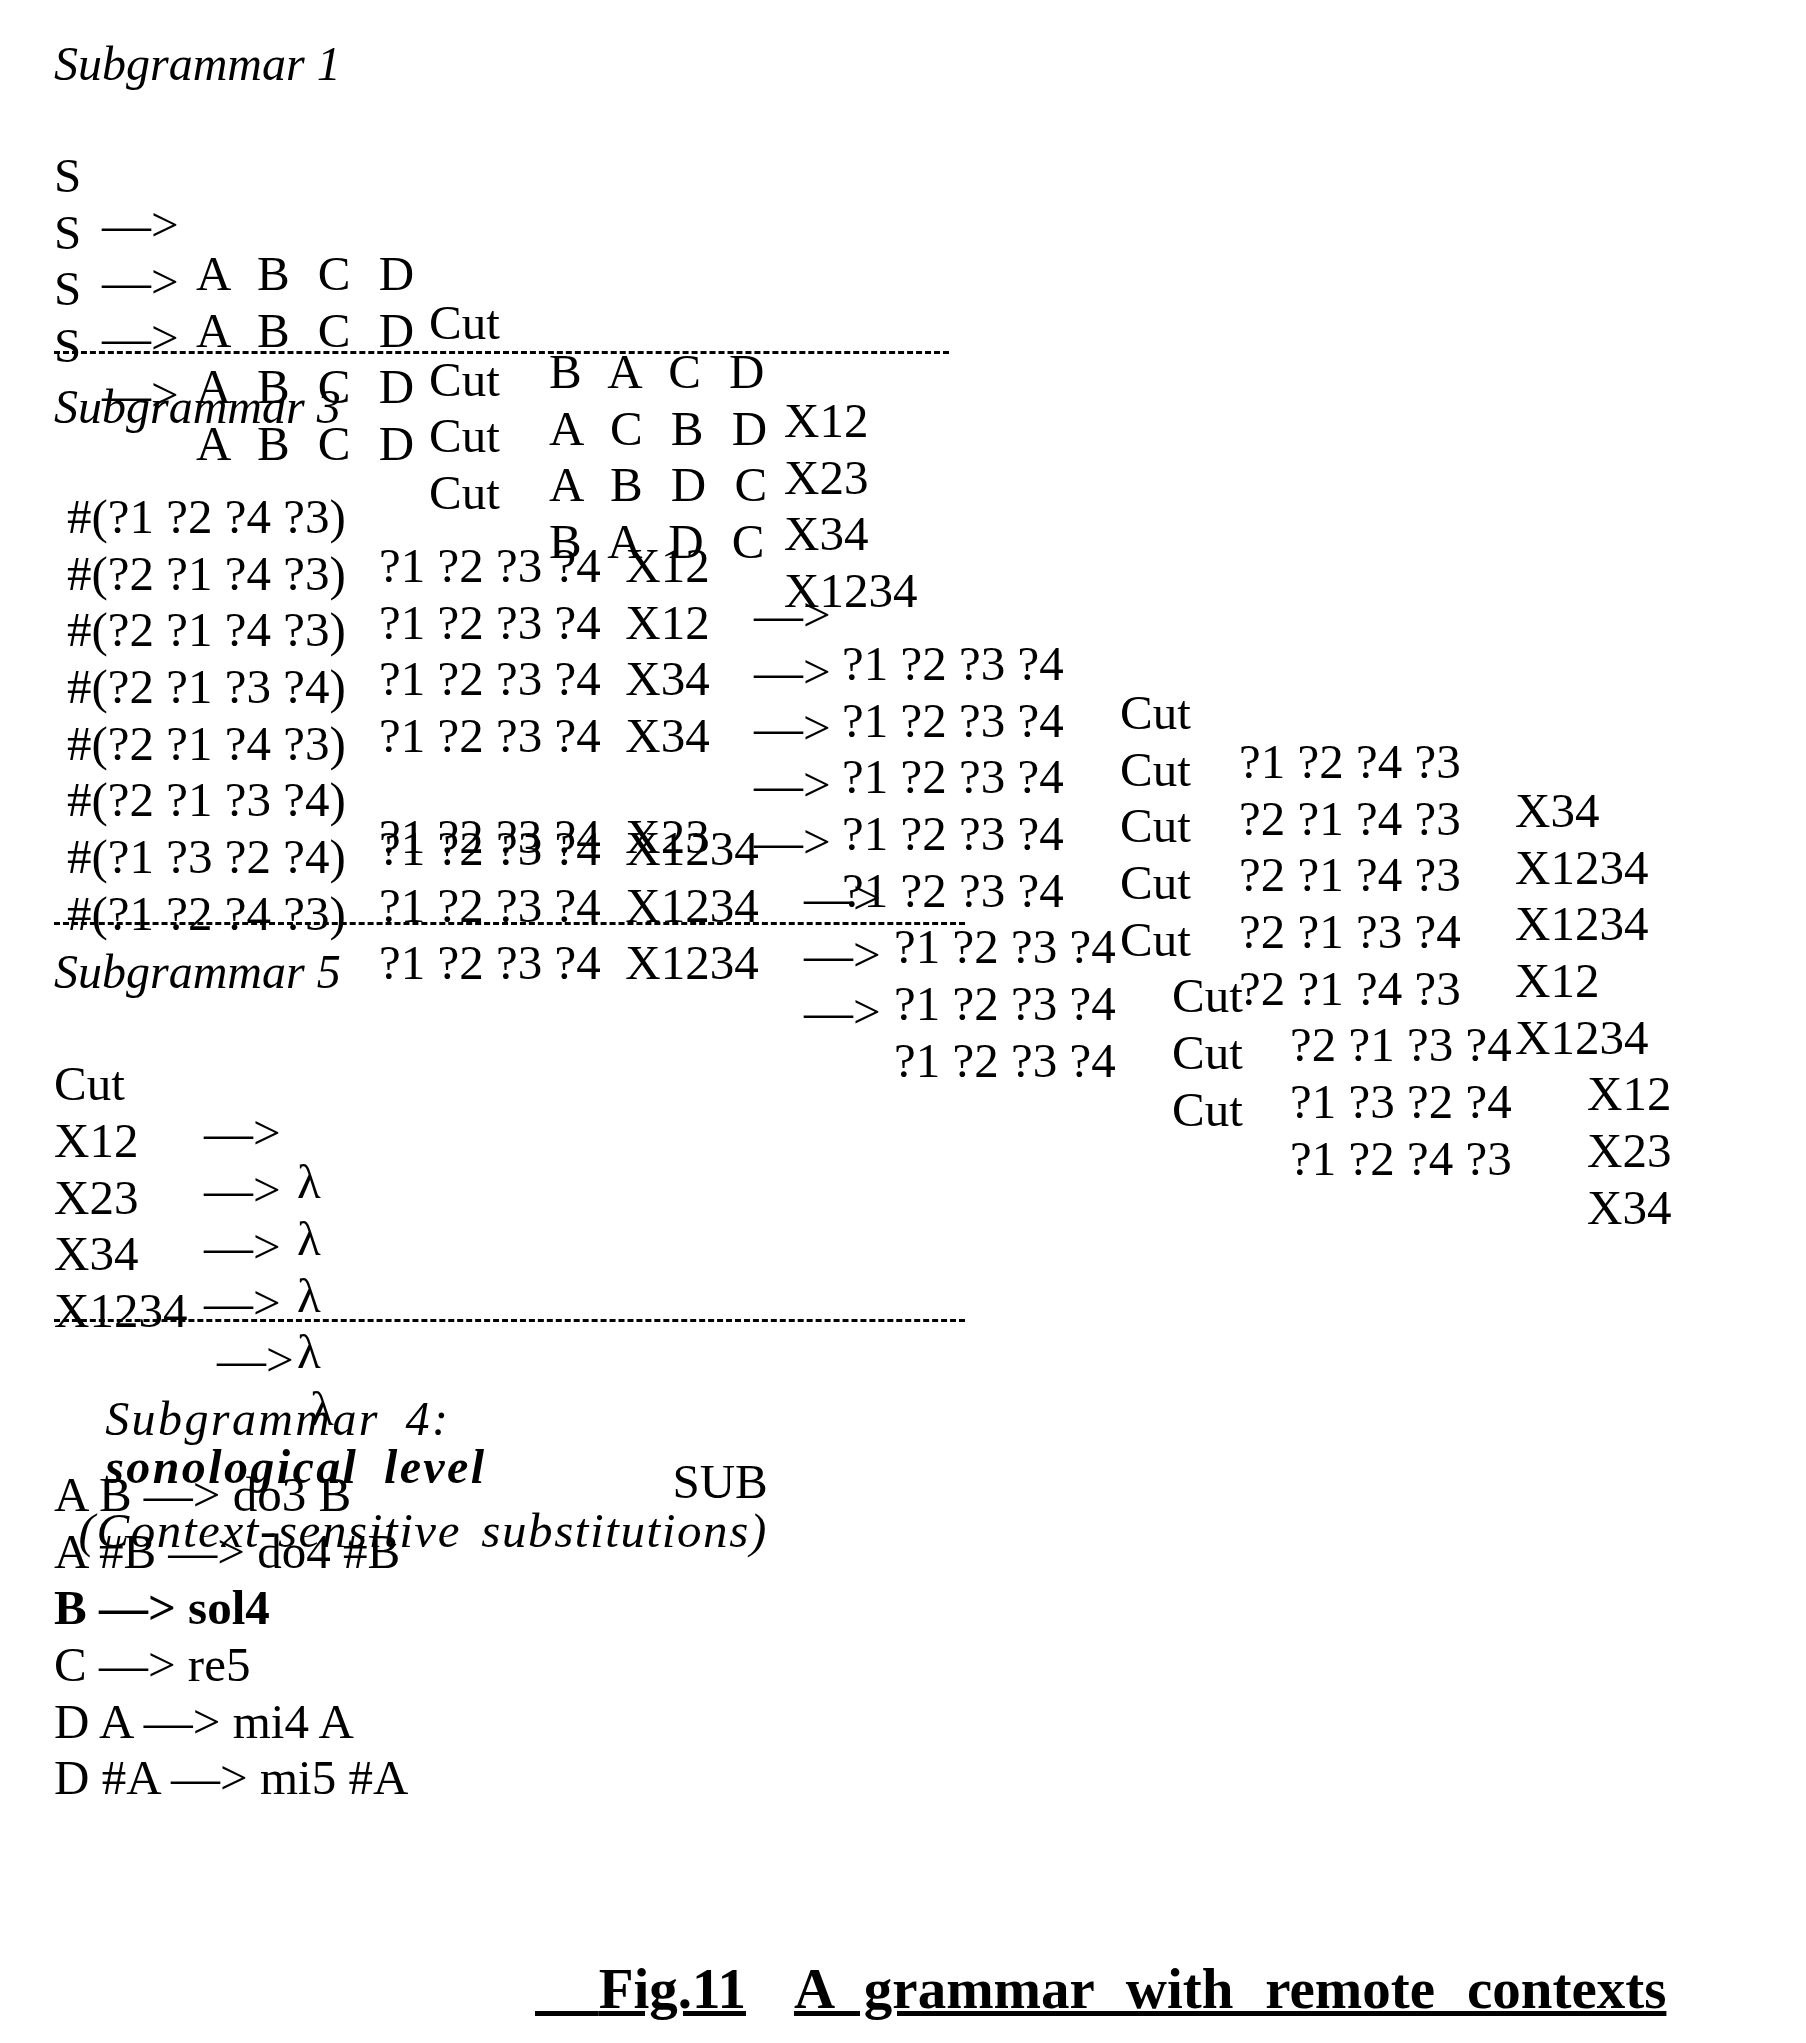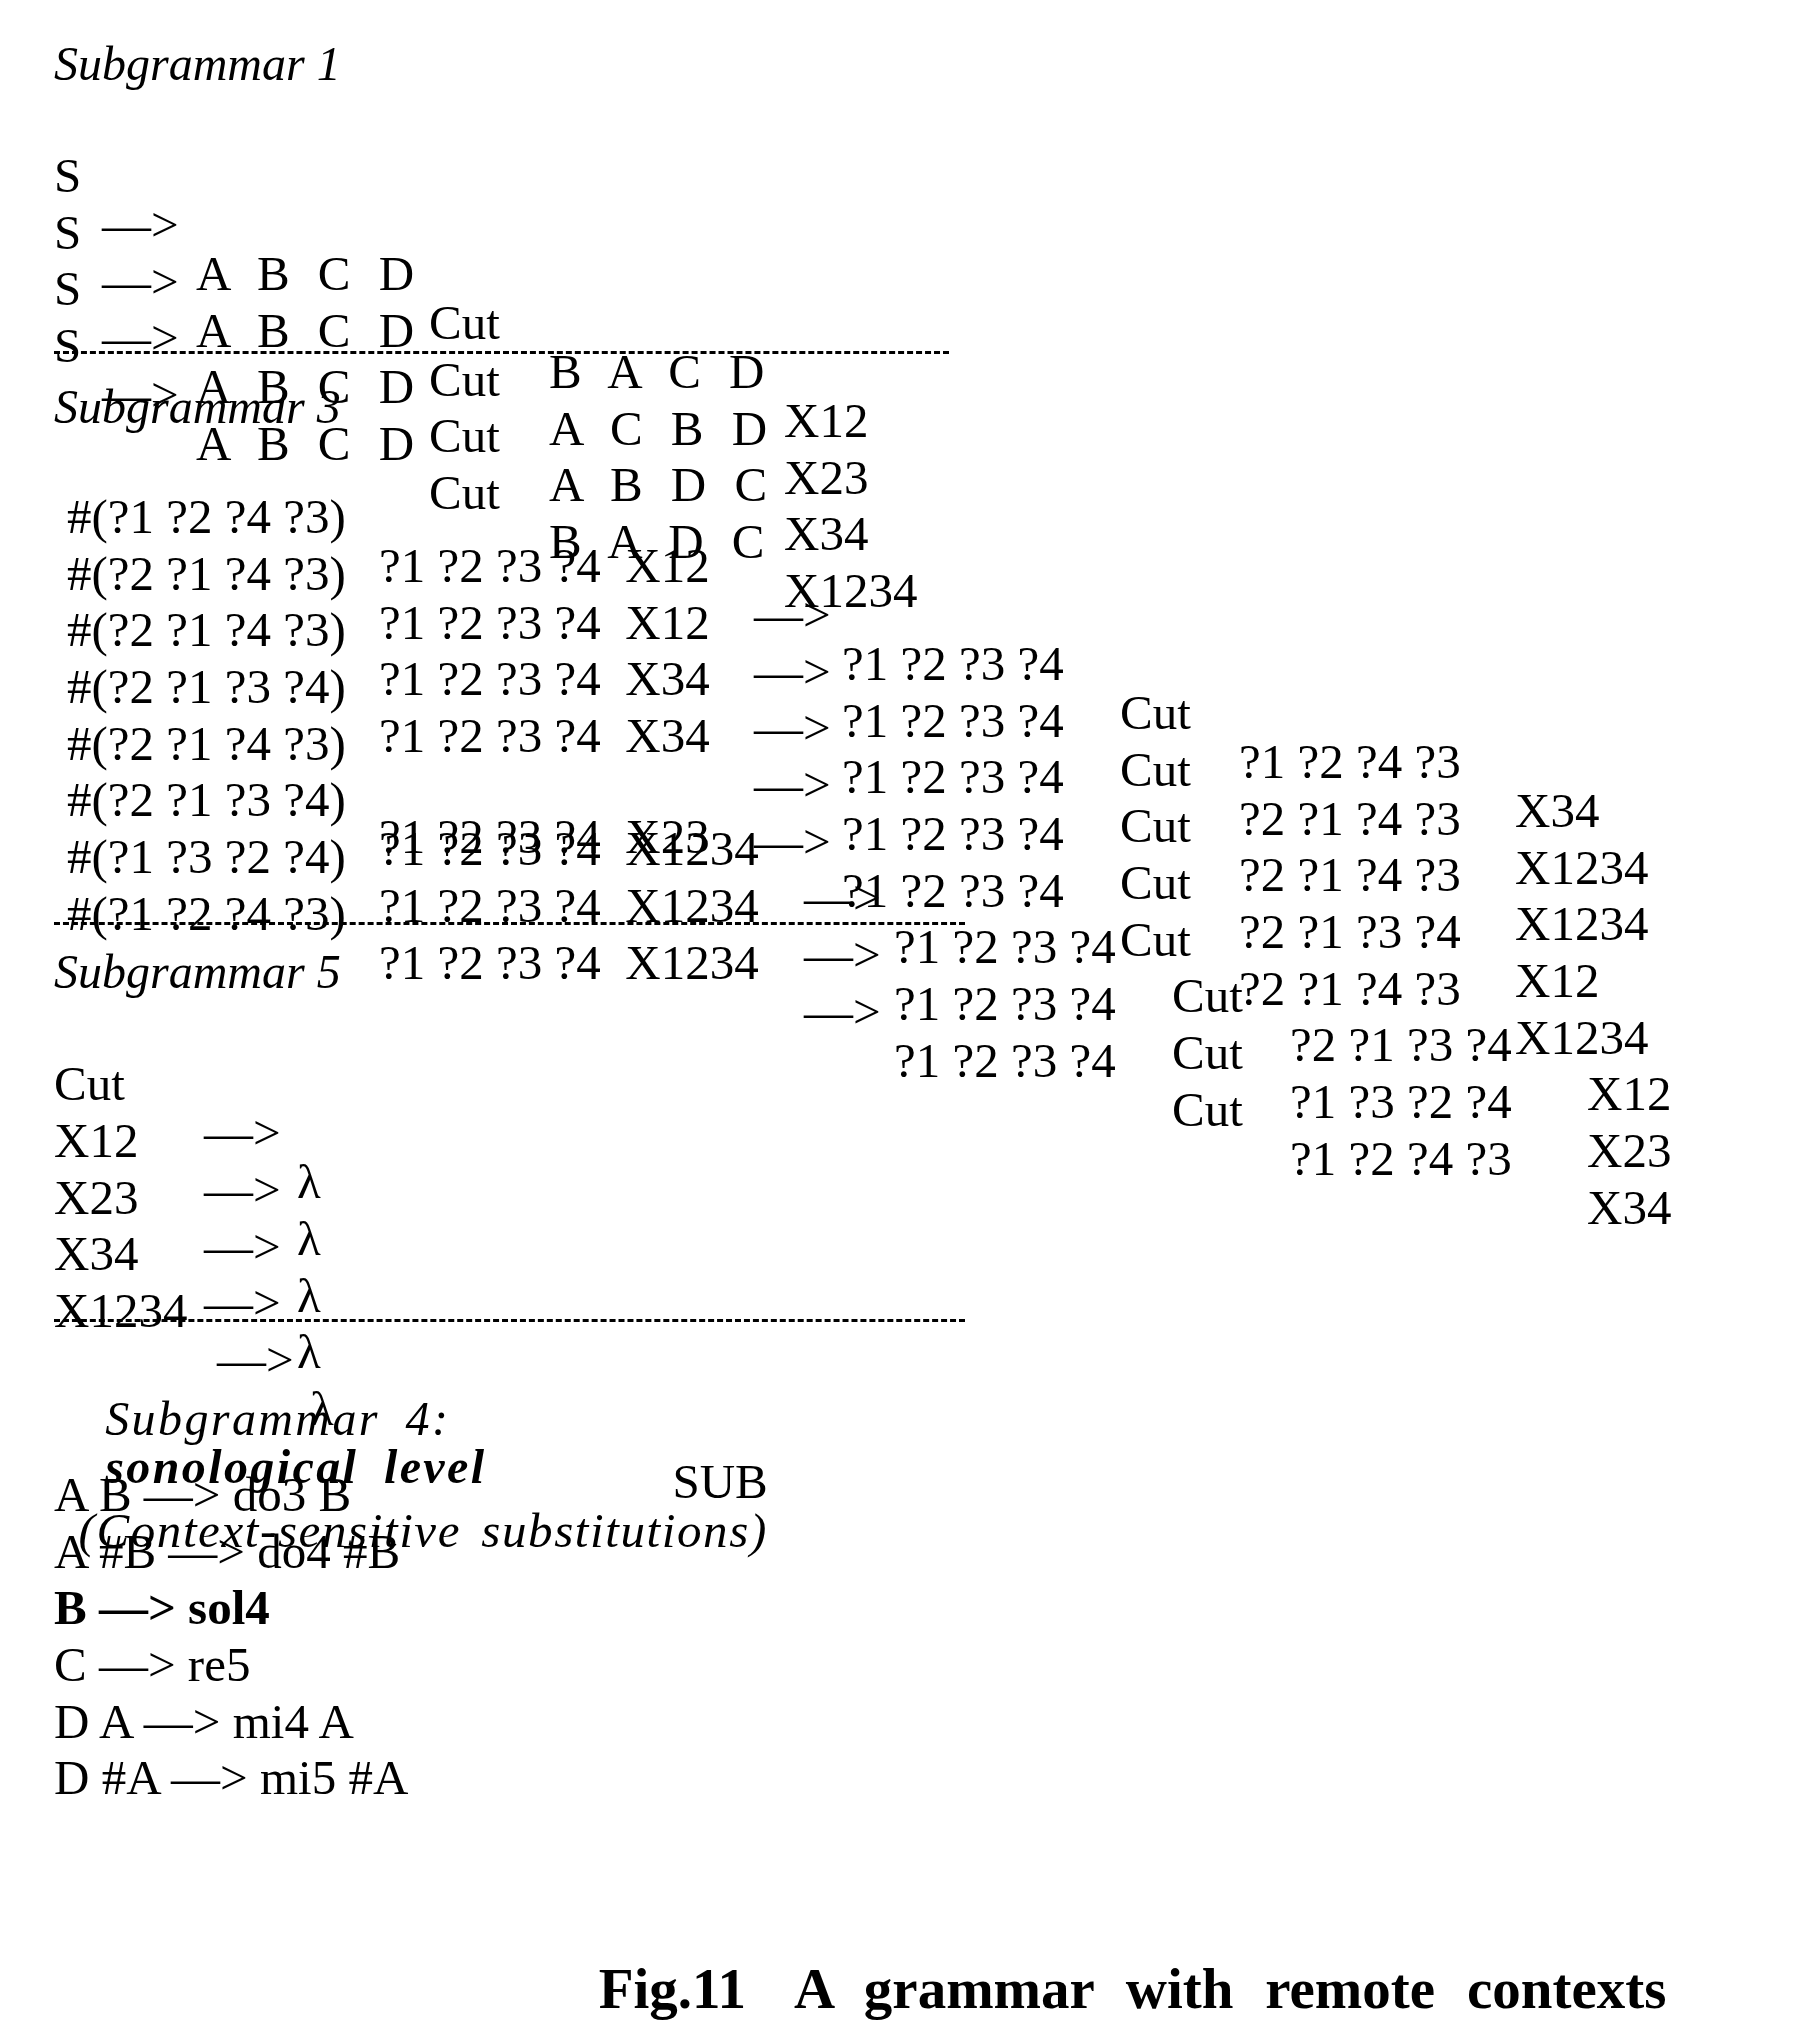--- a/index.html
+++ b/index.html
@@ -10,21 +10,21 @@
   }
   .abs { position:absolute; white-space:pre; line-height:1; }
   .heading { font-style:italic; font-size:48px; }
   .row { font-size:49px; }
   .dash {
     position:absolute; height:0; border-top:3.2px dashed #000;
   }
   .bold-it { font-weight:bold; font-style:italic; }
   .it { font-style:italic; }
   .sp { letter-spacing:2.4px; word-spacing:11.2px; }
-  .caption { font-weight:bold; font-size:57px; word-spacing:17.6px; }
+  .caption { font-weight:bold; font-size:57px; word-spacing:17.6px;text-decoration:underline; }
   .col { position:absolute; white-space:pre; }
 </style>
 </head>
 <body>
 
 <div class="abs heading" style="left:54px; top:40px;">Subgrammar 1</div>
 
 <div>
   <div class="abs row" style="top:102px; left:0; width:1806px; height:49px;">
     <span class="col" style="left:54px;">S</span>

